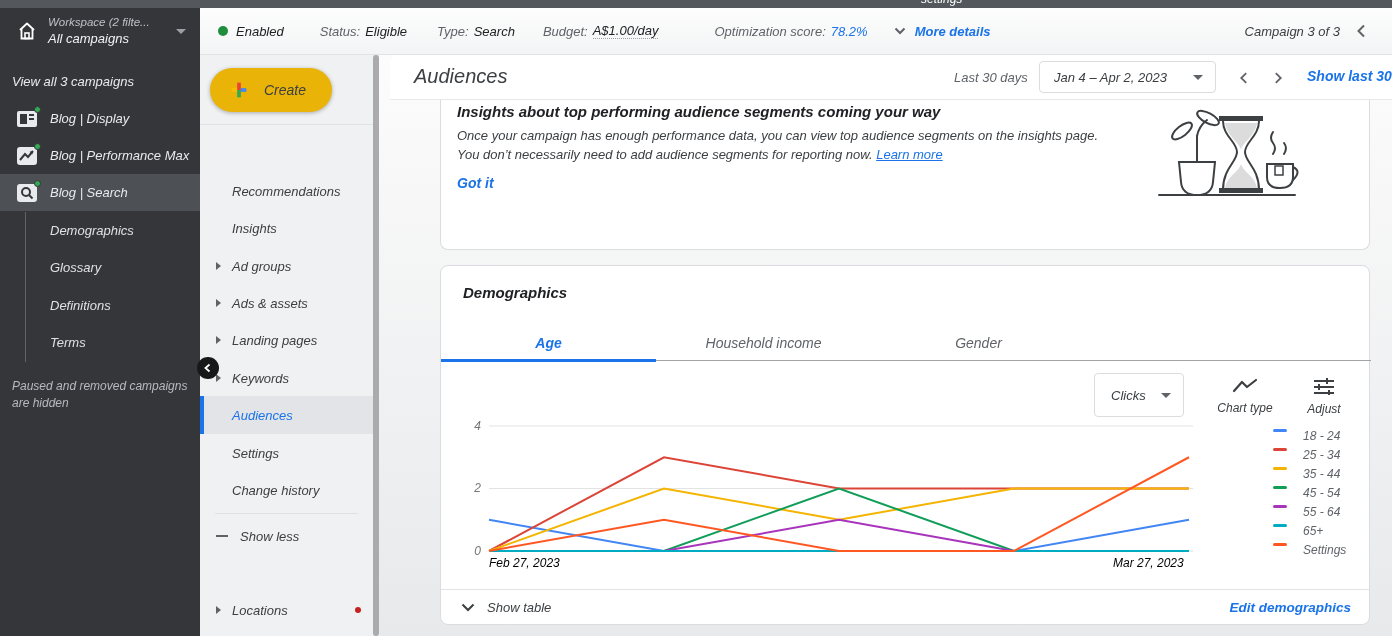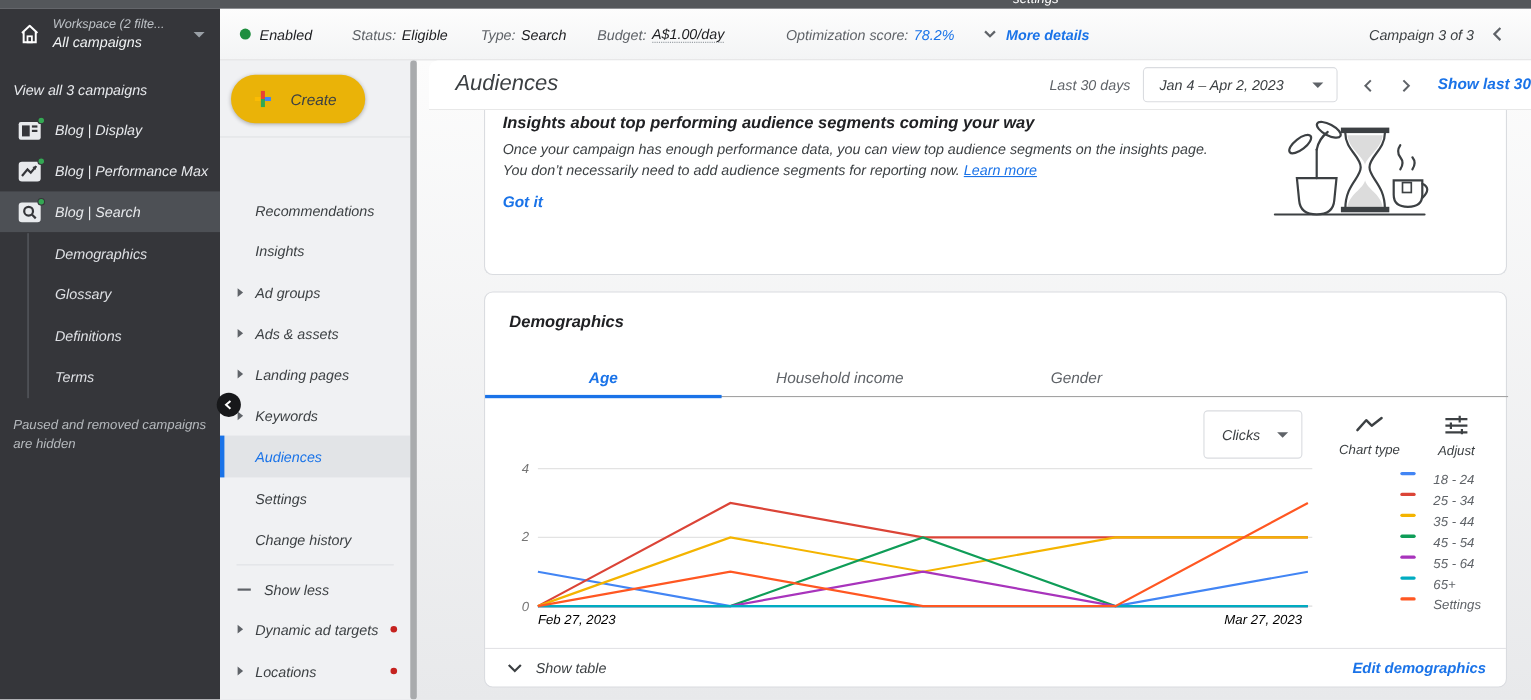--- a/index.html
+++ b/index.html
@@ -230,25 +230,20 @@
     <div class="nav-row" style="top:379px">
         <span>Settings</span>
       </div>
     <div class="nav-row" style="top:416px">
         <span>Change history</span>
       </div>
     <div class="divider" style="top:458px;left:15px;width:143px"></div>
     <div class="nav-row" style="top:462px">
         <span class="minus"></span>
         <span style="margin-left:8px">Show less</span>
-      </div>
-    <div class="nav-row" style="top:498px">
-        <span class="exp"></span>
-        <span>Dynamic ad targets</span>
-        <span class="reddot"></span>
       </div>
     <div class="nav-row" style="top:536px">
         <span class="exp"></span>
         <span>Locations</span>
         <span class="reddot"></span>
       </div>
   </div>
 
   <div id="nav-scrollbar" class="abs"></div>
 

